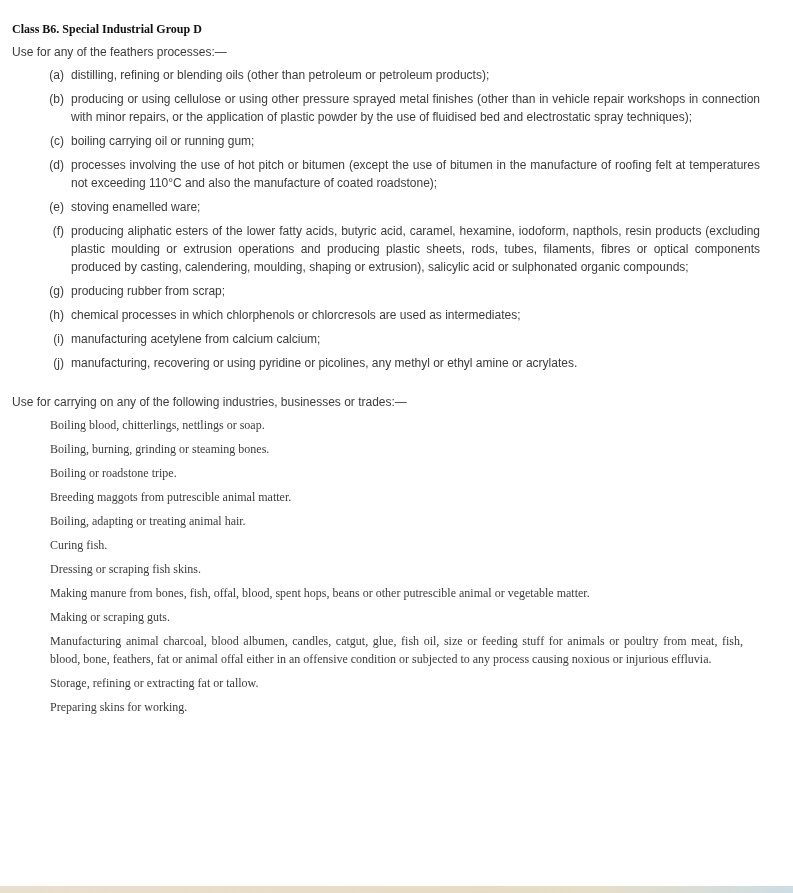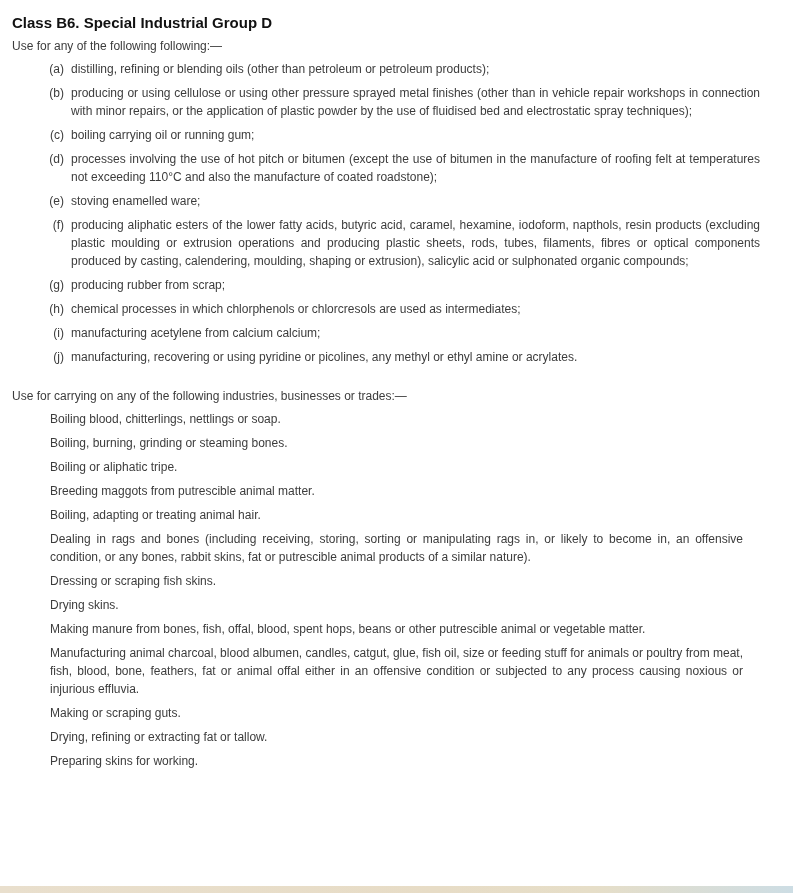--- a/index.html
+++ b/index.html
@@ -18,23 +18,24 @@
     }
     .page {
       position: absolute;
       left: 12px;
       top: 10px;
       width: 748px;
     }
     .class-title {
       font-weight: bold;
       color: #111111;
-      font-size: 15px;
+      font-size: 12px;
       line-height: 18px;
-      margin: 4px 0 5px 0;
+      margin: 10px 0 5px 0;
+      font-family: Liberation Serif, serif;
     }
     .intro {
       line-height: 18px;
       margin: 0 0 5px 0;
     }
     .list {
       margin: 0;
       padding: 0;
       list-style: none;
     }
@@ -52,40 +53,41 @@
       box-sizing: border-box;
       margin-left: 21px;
     }
     .item-text {
       flex: 1;
     }
     .trade-item {
       line-height: 18px;
       margin: 0 17px 6px 38px;
       text-align: justify;
+      font-family: Liberation Serif, serif;
     }
     .section { margin-bottom: 21px; }
     .section.b7 { margin-bottom: 21px; }
     .bottom-strip {
       position: absolute;
       left: 0;
       top: 886px;
       width: 793px;
       height: 7px;
       background: linear-gradient(90deg, #e9dfcd 0%, #e7dcc6 55%, #e6dec8 75%, #cddde4 100%);
     }
   </style>
 </head>
 <body>
 
 <div class="page">
 
   <section class="section">
     <div class="class-title">Class B6. Special Industrial Group D</div>
-    <div class="intro">Use for any of the following following:—</div>
+    <div class="intro">Use for any of the feathers processes:—</div>
     <ul class="list">
       <li class="list-item">
         <span class="marker">(a)</span>
         <span class="item-text">distilling, refining or blending oils (other than petroleum or petroleum products);</span>
       </li>
       <li class="list-item">
         <span class="marker">(b)</span>
         <span class="item-text">producing or using cellulose or using other pressure sprayed metal finishes (other than in vehicle repair workshops in connection with minor repairs, or the application of plastic powder by the use of fluidised bed and electrostatic spray techniques);</span>
       </li>
       <li class="list-item">
@@ -121,30 +123,29 @@
         <span class="item-text">manufacturing, recovering or using pyridine or picolines, any methyl or ethyl amine or acrylates.</span>
       </li>
     </ul>
   </section>
 
   <section class="section b7">
     <div class="intro">Use for carrying on any of the following industries, businesses or trades:—</div>
     <div>
       <div class="trade-item">Boiling blood, chitterlings, nettlings or soap.</div>
       <div class="trade-item">Boiling, burning, grinding or steaming bones.</div>
-      <div class="trade-item">Boiling or aliphatic tripe.</div>
+      <div class="trade-item">Boiling or roadstone tripe.</div>
       <div class="trade-item">Breeding maggots from putrescible animal matter.</div>
       <div class="trade-item">Boiling, adapting or treating animal hair.</div>
-      <div class="trade-item">Dealing in rags and bones (including receiving, storing, sorting or manipulating rags in, or likely to become in, an offensive condition, or any bones, rabbit skins, fat or putrescible animal products of a similar nature).</div>
+      <div class="trade-item">Curing fish.</div>
       <div class="trade-item">Dressing or scraping fish skins.</div>
-      <div class="trade-item">Drying skins.</div>
       <div class="trade-item">Making manure from bones, fish, offal, blood, spent hops, beans or other putrescible animal or vegetable matter.</div>
+      <div class="trade-item">Making or scraping guts.</div>
       <div class="trade-item">Manufacturing animal charcoal, blood albumen, candles, catgut, glue, fish oil, size or feeding stuff for animals or poultry from meat, fish, blood, bone, feathers, fat or animal offal either in an offensive condition or subjected to any process causing noxious or injurious effluvia.</div>
-      <div class="trade-item">Making or scraping guts.</div>
-      <div class="trade-item">Drying, refining or extracting fat or tallow.</div>
+      <div class="trade-item">Storage, refining or extracting fat or tallow.</div>
       <div class="trade-item">Preparing skins for working.</div>
     </div>
   </section>
 
 
 </div>
 
 <div class="bottom-strip"></div>
 
 </body></html>

